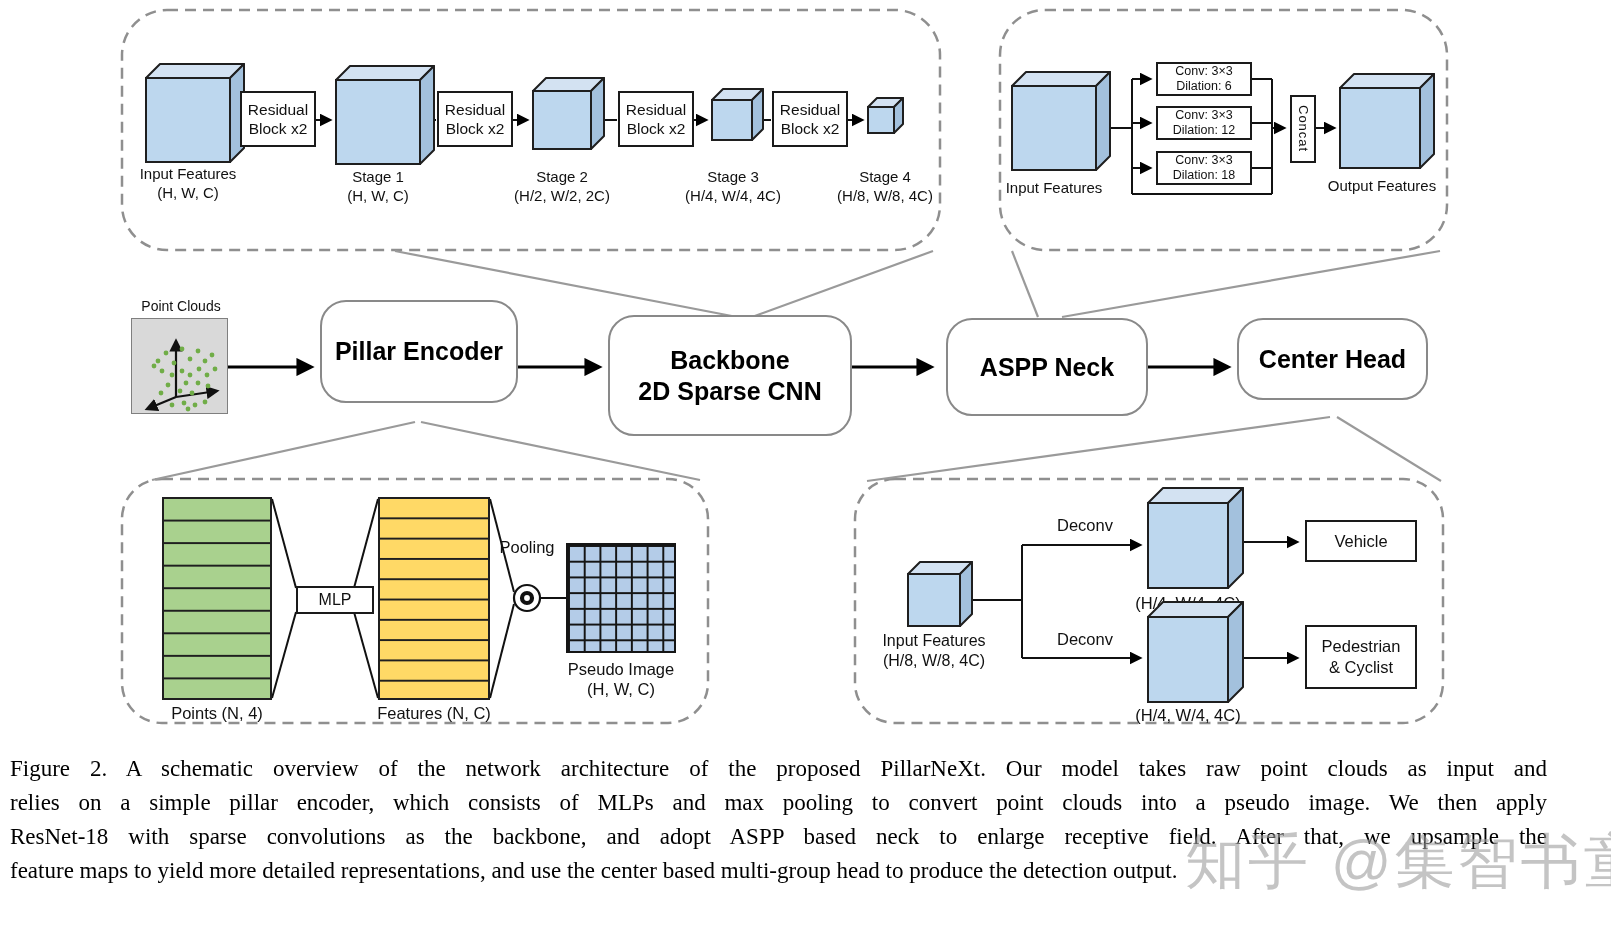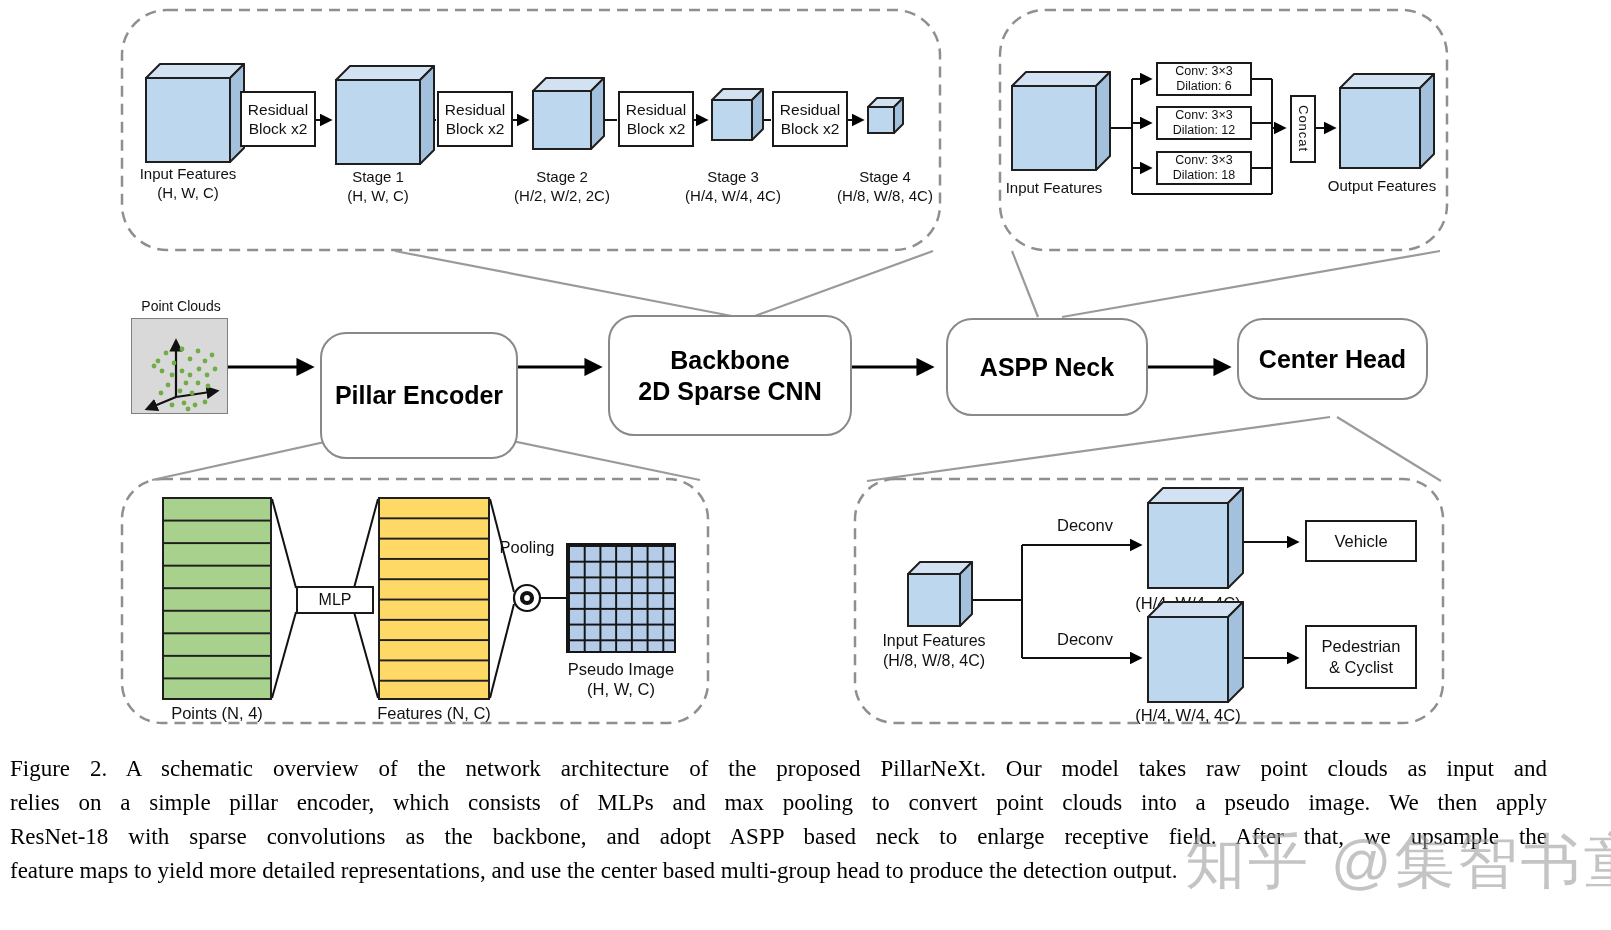--- a/index.html
+++ b/index.html
@@ -281,21 +281,21 @@
           <circle cx="60" cy="74" r="2.4"></circle>
           <circle cx="40" cy="86" r="2.4"></circle>
         <circle cx="52" cy="84" r="2.4"></circle>
           <circle cx="63" cy="86" r="2.4"></circle>
           <circle cx="73" cy="83" r="2.4"></circle>
         <circle cx="56" cy="90" r="2.4"></circle>
       </g>
     </svg>
   </div>
 
-  <div class="pbox" style="left:320px;top:332px;width:198px;height:127px">
+  <div class="pbox" style="left:320px;top:300px;width:198px;height:103px">
     <div>Pillar Encoder</div>
   </div>
   <div class="pbox" style="left:608px;top:315px;width:244px;height:121px">
     <div>Backbone</div>
     <div>2D Sparse CNN</div>
   </div>
   <div class="pbox" style="left:946px;top:318px;width:202px;height:98px">
     <div>ASPP Neck</div>
   </div>
   <div class="pbox" style="left:1237px;top:318px;width:191px;height:82px">

